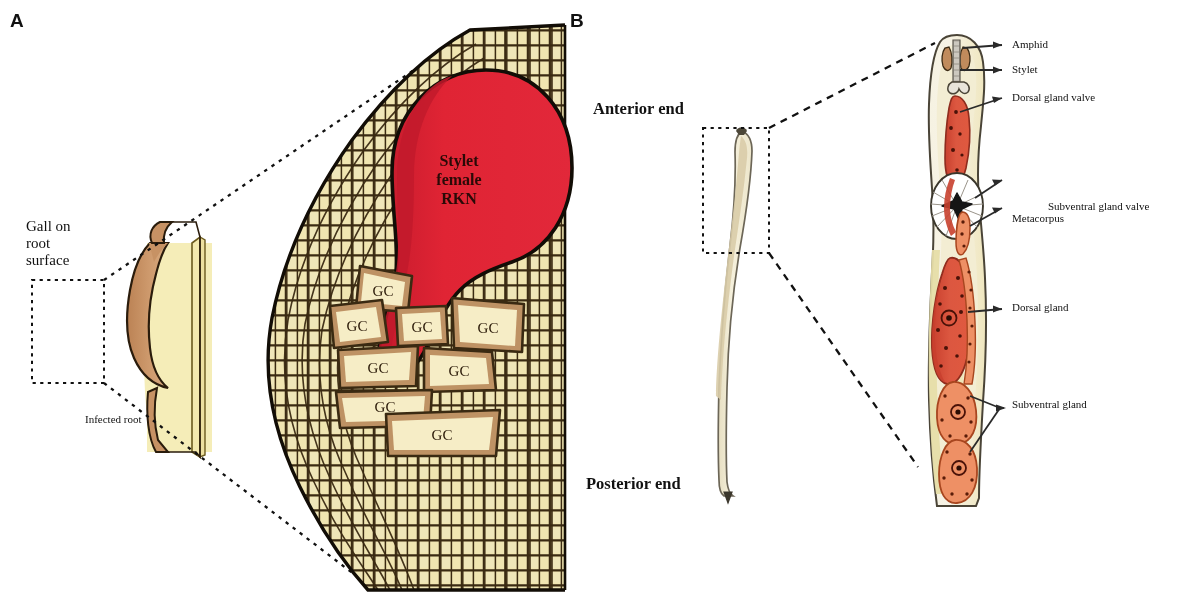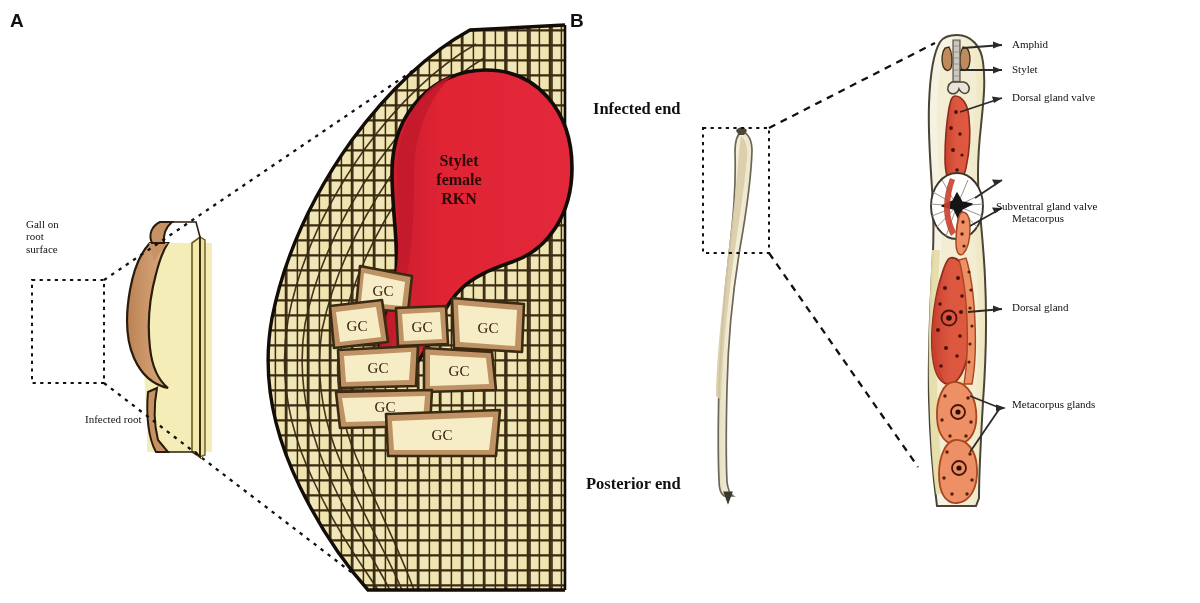--- a/index.html
+++ b/index.html
@@ -34,21 +34,21 @@
   .label {
     position: absolute;
     font-family: "Liberation Serif", serif;
     color: #111111;
     white-space: pre;
     line-height: 1.12;
   }
 
   #label-gall-on-root-surface {
     left: 26px; top: 218px;
-    font-size: 11px;
+    font-size: 15px;
     line-height: 1.13;
   }
   #label-infected-root {
     left: 85px; top: 413px;
     font-size: 11px;
   }
   #label-anterior-end {
     left: 593px; top: 100px;
     font-weight: bold;
     font-size: 16.5px;
@@ -63,21 +63,21 @@
     position: absolute;
     font-family: "Liberation Serif", serif;
     font-size: 11px;
     color: #111111;
     white-space: pre;
   }
   #anat-amphid              { left: 1012px; top: 38px; }
   #anat-stylet              { left: 1012px; top: 63px; }
   #anat-dorsal-gland-valve  { left: 1012px; top: 91px; }
   #anat-metacorpus          { left: 1012px; top: 172px; margin-top: 40px; }
-  #anat-subventral-gland-valve { left: 996px; top: 200px; }
+  #anat-subventral-gland-valve { left: 1048px; top: 200px; }
   #anat-dorsal-gland        { left: 1012px; top: 301px; }
   #anat-subventral-glands   { left: 1012px; top: 398px; }
 
   #rkn-caption {
     position: absolute;
     left: 405px; top: 152px;
     width: 108px;
     text-align: center;
     font-family: "Liberation Serif", serif;
     font-weight: bold;
@@ -580,25 +580,25 @@
   <div class="label" id="label-gall-on-root-surface">Gall on
 root
 surface</div>
 
   <div class="label" id="label-infected-root">Infected root</div>
 
   <div id="rkn-caption">Stylet
 female
 RKN</div>
 
-  <div class="label" id="label-anterior-end">Infected end</div>
+  <div class="label" id="label-anterior-end">Anterior end</div>
 
   <div class="label" id="label-posterior-end">Posterior end</div>
 
   <div class="anat-label" id="anat-amphid">Amphid</div>
   <div class="anat-label" id="anat-stylet">Stylet</div>
   <div class="anat-label" id="anat-dorsal-gland-valve">Dorsal gland valve</div>
   <div class="anat-label" id="anat-metacorpus">Metacorpus</div>
   <div class="anat-label" id="anat-subventral-gland-valve">Subventral gland valve</div>
   <div class="anat-label" id="anat-dorsal-gland">Dorsal gland</div>
-  <div class="anat-label" id="anat-subventral-glands">Metacorpus glands</div>
+  <div class="anat-label" id="anat-subventral-glands">Subventral gland</div>
 
 </div>
 
 </body></html>

